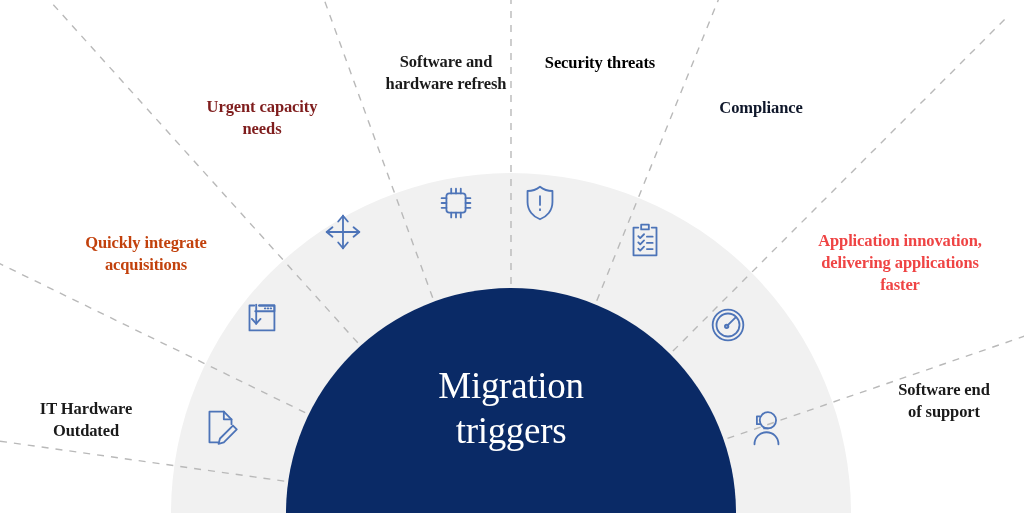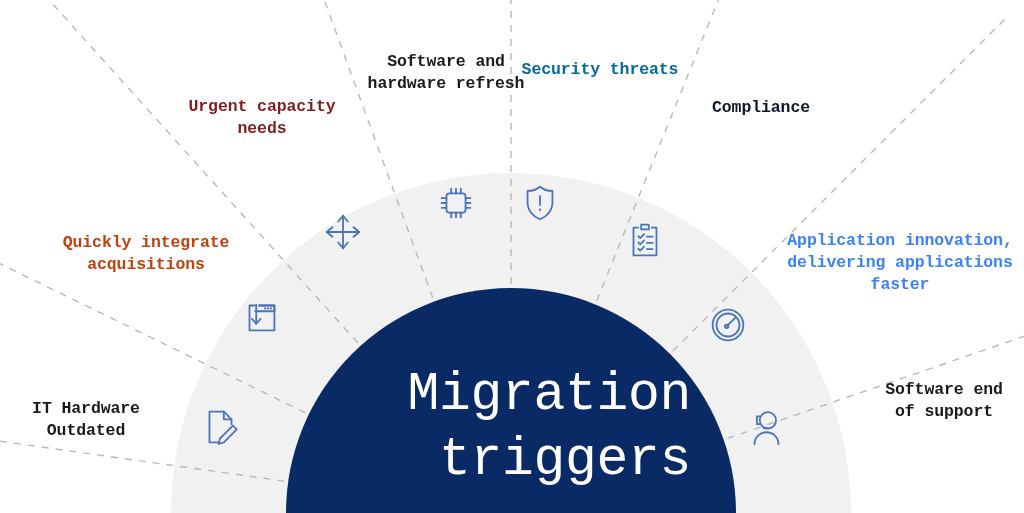--- a/index.html
+++ b/index.html
@@ -19,33 +19,33 @@
     position: absolute;
     left: 0;
     top: 0;
     width: 1024px;
     height: 513px;
   }
   .label {
     position: absolute;
     text-align: center;
     color: #1a1a1a;
-    font-family: Liberation Mono, monospace;
+    font-family: Liberation Serif, serif;
     font-size: 16.5px;
     font-weight: 600;
     line-height: 1.32;
     white-space: pre-line;
     letter-spacing: -0.1px;
   }
   .center-title {
     position: absolute;
-    text-align: right;
+    text-align: center;
     color: #ffffff;
-    font-family: Liberation Mono, monospace;
-    font-size: 53px;
+    font-family: Liberation Serif, serif;
+    font-size: 37px;
     font-weight: 400;
     line-height: 1.22;
     white-space: pre-line;
     letter-spacing: -0.3px;
   }
   .icon-wrap {
     position: absolute;
     width: 46px;
     height: 46px;
   }
@@ -83,23 +83,23 @@
 
   <div id="labels-layer">
       <div class="label" style="color: rgb(26, 26, 26); width: 230px; left: -29px; top: 398px;">IT Hardware
 Outdated</div>
       <div class="label" style="color: #c2410c; width: 230px; left: 31px; top: 232px;">Quickly integrate
 acquisitions</div>
       <div class="label" style="color: #7f1d1d; width: 230px; left: 147px; top: 96px;">Urgent capacity
 needs</div>
       <div class="label" style="color: rgb(26, 26, 26); width: 230px; left: 331px; top: 51px;">Software and
 hardware refresh</div>
-      <div class="label" style="color: #0369a1; width: 230px; left: 485px; top: 52px; margin-top: 7px;">Security threats</div>
+      <div class="label" style="color: #000000; width: 230px; left: 485px; top: 52px;">Security threats</div>
       <div class="label" style="color: #0f172a; width: 230px; left: 646px; top: 97px;">Compliance</div>
-      <div class="label" style="color: #3b82f6; width: 230px; left: 785px; top: 230px;">Application innovation,
+      <div class="label" style="color: #ef4444; width: 230px; left: 785px; top: 230px;">Application innovation,
 delivering applications
 faster</div>
       <div class="label" style="color: rgb(26, 26, 26); width: 230px; left: 829px; top: 379px;">Software end
 of support</div>
     </div>
   <div id="icons-layer">
       <div class="icon-wrap" style="left: 197px; top: 404px;">
         <svg viewBox="0 0 48 48" fill="none" stroke="#4d74b8" stroke-width="1.9" stroke-linecap="round" stroke-linejoin="round">
           <path d="M28 8 L13 8 L13 40 L22 40"></path>
           <path d="M28 8 L36 16 L36 21"></path>

